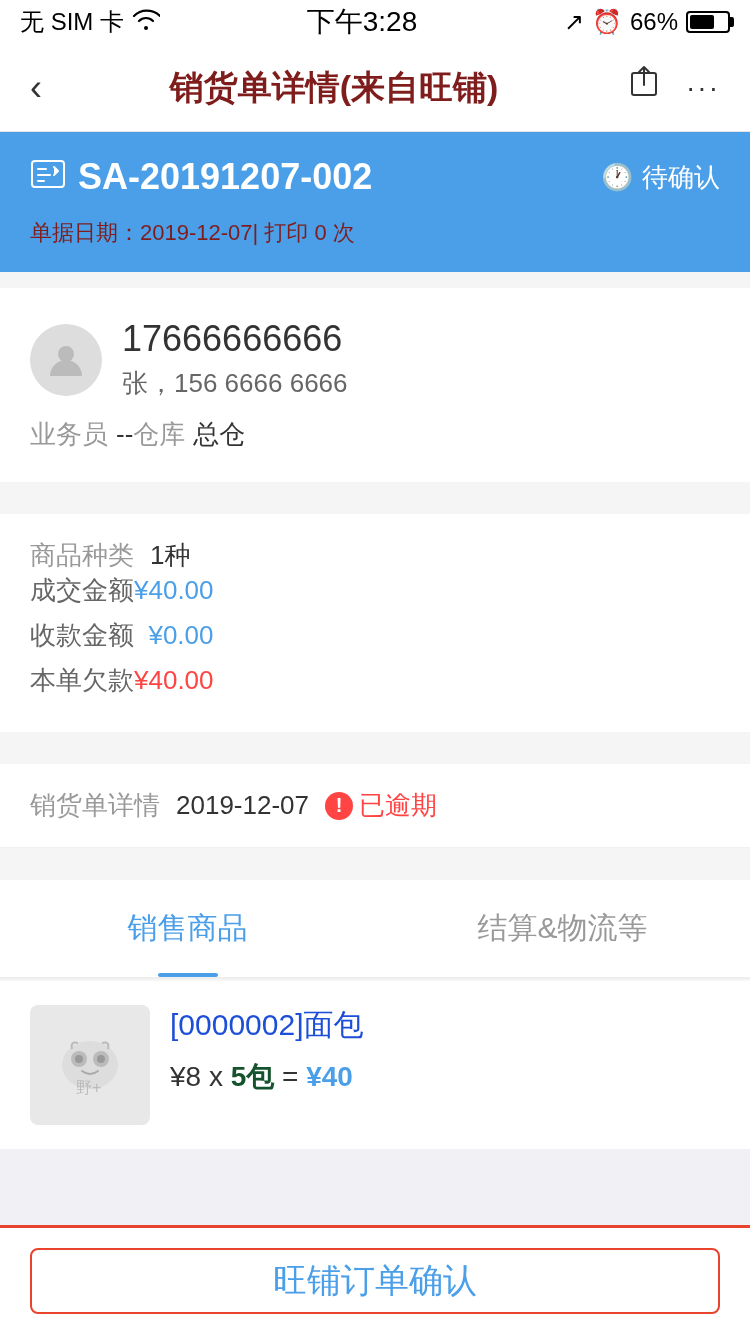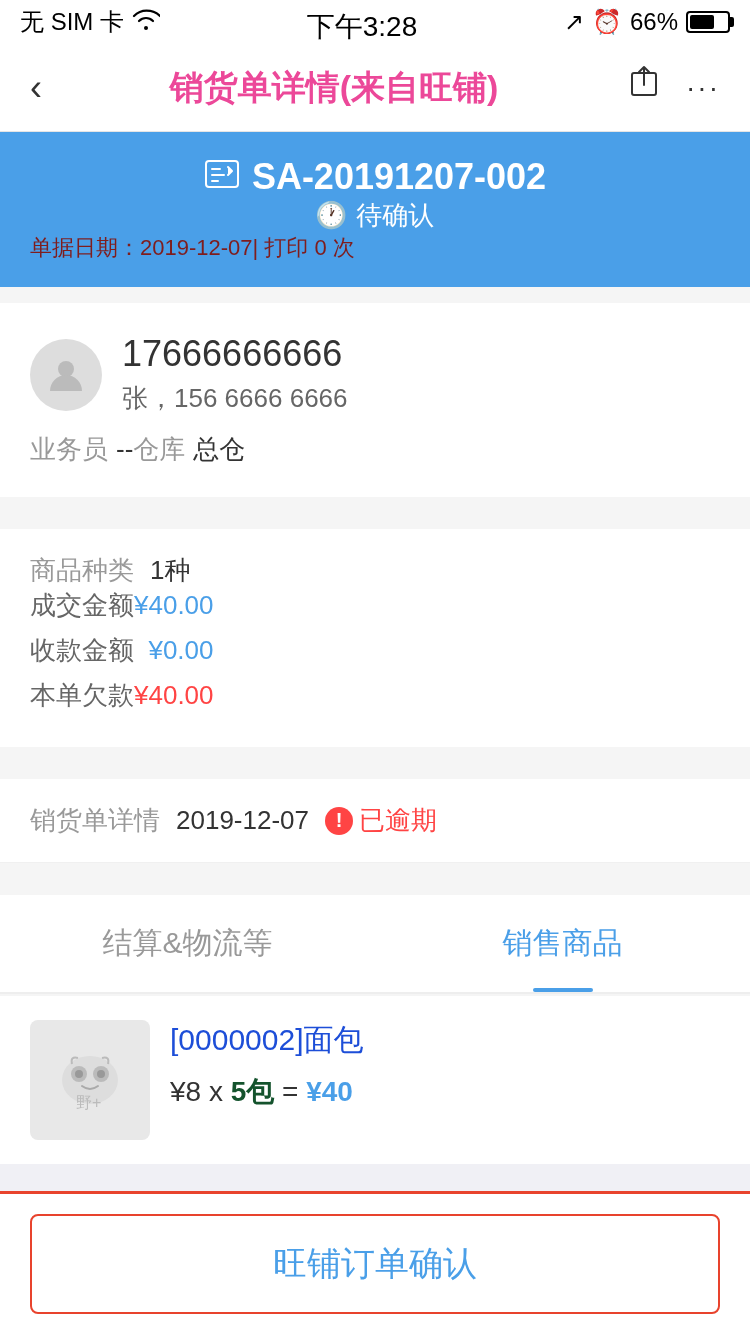--- a/index.html
+++ b/index.html
@@ -11,20 +11,21 @@
       background: #f5f5f5;
       font-size: 28px;
       color: #333;
     }
 
     
     .status-bar {
       height: 44px;
       background: #fff;
       display: flex;
+      align-items: center;
       justify-content: space-between;
       padding: 8px 20px;
       font-size: 24px;
       color: #000;
     }
     .status-bar-left {
       display: flex;
       align-items: center;
       gap: 8px;
     }
@@ -77,21 +78,21 @@
       border-bottom: 1px solid #e5e5e5;
     }
     .nav-back {
       font-size: 36px;
       color: #333;
       cursor: pointer;
     }
     .nav-title {
       font-size: 34px;
       font-weight: 600;
-      color: #ec4899;
+      color: #7f1d1d;
     }
     .nav-actions {
       display: flex;
       align-items: center;
       gap: 24px;
     }
     .nav-share-icon {
       font-size: 36px;
       color: #333;
     }
@@ -104,22 +105,21 @@
     
     .order-header-card {
       background: #4a9fe8;
       padding: 24px 30px;
       margin-top: 0;
     }
     .order-header-top {
       display: flex;
       align-items: center;
       justify-content: space-between;
-      margin-bottom: 0;
-      flex-direction: column;
+      margin-bottom: 20px;
     }
     .order-id {
       font-size: 36px;
       font-weight: 700;
       color: #fff;
       display: flex;
       align-items: center;
       gap: 12px;
     }
     .order-status {
@@ -346,21 +346,21 @@
       position: fixed;
       bottom: 0;
       left: 0;
       width: 750px;
       background: #fff;
       padding: 20px 30px;
       border-top: 3px solid #e8432d;
     }
     .confirm-btn {
       width: 100%;
-      height: 100px;
+      height: 66px;
       border: 2px solid #e8432d;
       background: #fff;
       color: #4a9fe8;
       font-size: 34px;
       font-weight: 500;
       border-radius: 8px;
       cursor: pointer;
       display: flex;
       align-items: center;
       justify-content: center;
@@ -488,25 +488,25 @@
   <span class="due-date">2019-12-07</span>
   <span class="overdue-badge">
     <span class="overdue-icon">!</span>
     <span>已逾期</span>
   </span>
 </div>
 
 <div class="divider"></div>
 
 <div class="tabs-bar">
+  <div class="tab-item active">
+    <span>销售商品</span>
+  </div>
   <div class="tab-item">
     <span>结算&amp;物流等</span>
-  </div>
-  <div class="tab-item active">
-    <span>销售商品</span>
   </div>
 </div>
 
 <div class="product-section">
   <div class="product-item">
     <div class="product-thumb">
       <div class="product-thumb-inner">
         <div class="owl-logo">
           <svg width="80" height="70" viewBox="0 0 80 70" fill="none">
             <ellipse cx="40" cy="38" rx="28" ry="24" fill="#ddd"></ellipse>

